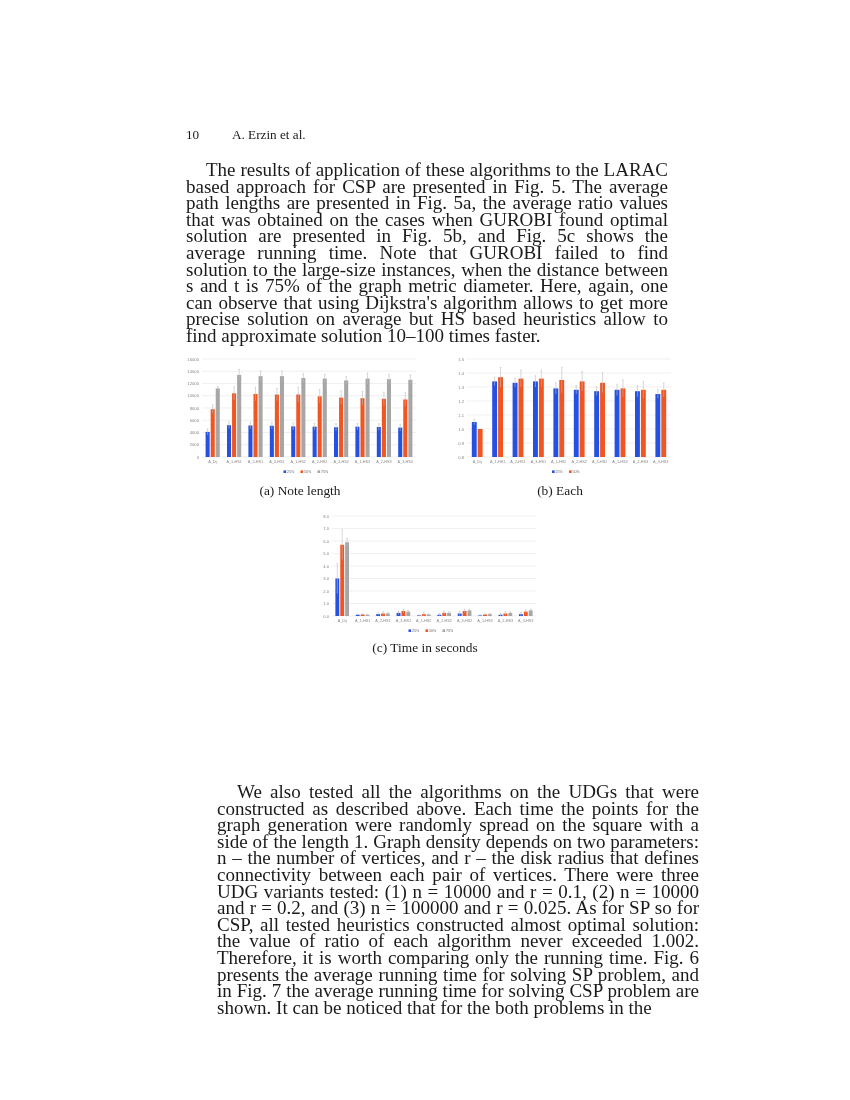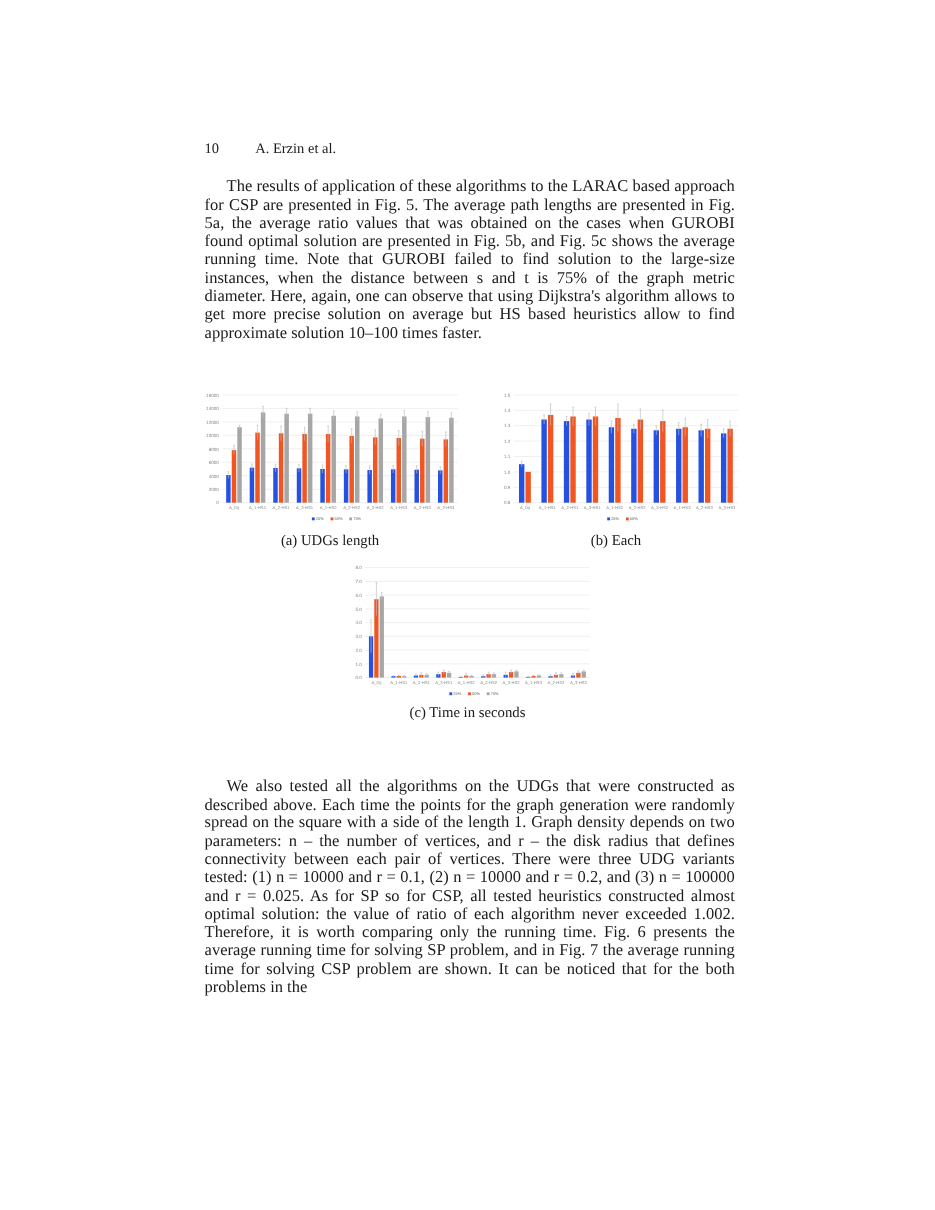--- a/index.html
+++ b/index.html
@@ -1,23 +1,23 @@
 <!DOCTYPE html>
 <html><head>
 <meta charset="utf-8">
 <style>
   html, body { margin: 0; padding: 0; background: #ffffff; }
   body { width: 850px; height: 1100px; position: relative; overflow: hidden; font-family: "DejaVu Serif", "Liberation Serif", serif; color: #1a1a1a; }
   .page { position: absolute; left: 0; top: 0; width: 850px; height: 1049px; }
   .header { position: absolute; left: 186px; top: 127px; font-size: 13.2px; font-family: "Liberation Serif", serif; }
   .header .pno { display: inline-block; width: 46px; }
-  .para { position: absolute; left: 186px; width: 482px; font-family: "Liberation Serif", serif; font-size: 15px; line-height: 16.6px; text-align: justify; }
+  .para { position: absolute; left: 186px; width: 482px; font-family: "Liberation Serif", serif; font-size: 19px; line-height: 16.6px; text-align: justify; }
   .para .indent { display: inline-block; width: 20px; }
   .p1 { top: 162px; }
-  .p2 { top: 707px; }
+  .p2 { top: 784px; margin-left: 31px; }
   .caption-sub { position: absolute; font-family: "Liberation Serif", serif; font-size: 13.4px; text-align: center; }
   .cap-a { left: 180px; width: 240px; top: 483px; }
   .cap-b { left: 445px; width: 230px; top: 483px; }
   .cap-c { left: 310px; width: 230px; top: 640px; font-family: Liberation Serif, serif; }
   .fig-caption { position: absolute; left: 186px; width: 482px; top: 668px; font-family: "Liberation Serif", serif; font-size: 13.6px; line-height: 16.6px; text-align: justify; }
   .chart { position: absolute; }
   .chart-a { left: 180px; top: 353px; width: 240px; height: 126px; }
   .chart-b { left: 445px; top: 353px; width: 230px; height: 126px; }
   .chart-c { left: 310px; top: 510px; width: 230px; height: 128px; }
   .chart svg { width: 100%; height: 100%; display: block; font-family: "Liberation Sans", sans-serif; }
@@ -248,21 +248,21 @@
         <line x1="218.748" x2="218.748" y1="43.800000000000004" y2="29.799999999999997" stroke="#bdbdbd" stroke-width="0.6"></line>
         <line x1="217.94799999999998" x2="219.548" y1="29.799999999999997" y2="29.799999999999997" stroke="#bdbdbd" stroke-width="0.6"></line>
         <text x="215.79999999999998" y="110" font-size="3.8" fill="#888888" text-anchor="middle">A_3-HS3</text>
         <rect x="107" y="117.4" width="2.6" height="2.6" fill="#2451e0"></rect>
         <text x="110.6" y="120" font-size="3.6" fill="#666666">25%</text>
         <rect x="124" y="117.4" width="2.6" height="2.6" fill="#f05522"></rect>
         <text x="127.6" y="120" font-size="3.6" fill="#666666">50%</text>
       </svg>
   </div>
 
-  <div class="caption-sub cap-a">(a) UDGs length</div>
+  <div class="caption-sub cap-a">(a) Note length</div>
   <div class="caption-sub cap-b">(b) Each</div>
 
   <div class="chart chart-c">
     <svg id="svg-c" viewBox="0 0 230 128">
         <line x1="22" x2="226" y1="106" y2="106" stroke="#e6e6e6" stroke-width="0.6"></line>
         <text x="19" y="107.6" font-size="4.2" fill="#888888" text-anchor="end">0.0</text>
         <line x1="22" x2="226" y1="93.5" y2="93.5" stroke="#e6e6e6" stroke-width="0.6"></line>
         <text x="19" y="95.1" font-size="4.2" fill="#888888" text-anchor="end">1.0</text>
         <line x1="22" x2="226" y1="81" y2="81" stroke="#e6e6e6" stroke-width="0.6"></line>
         <text x="19" y="82.6" font-size="4.2" fill="#888888" text-anchor="end">2.0</text>

